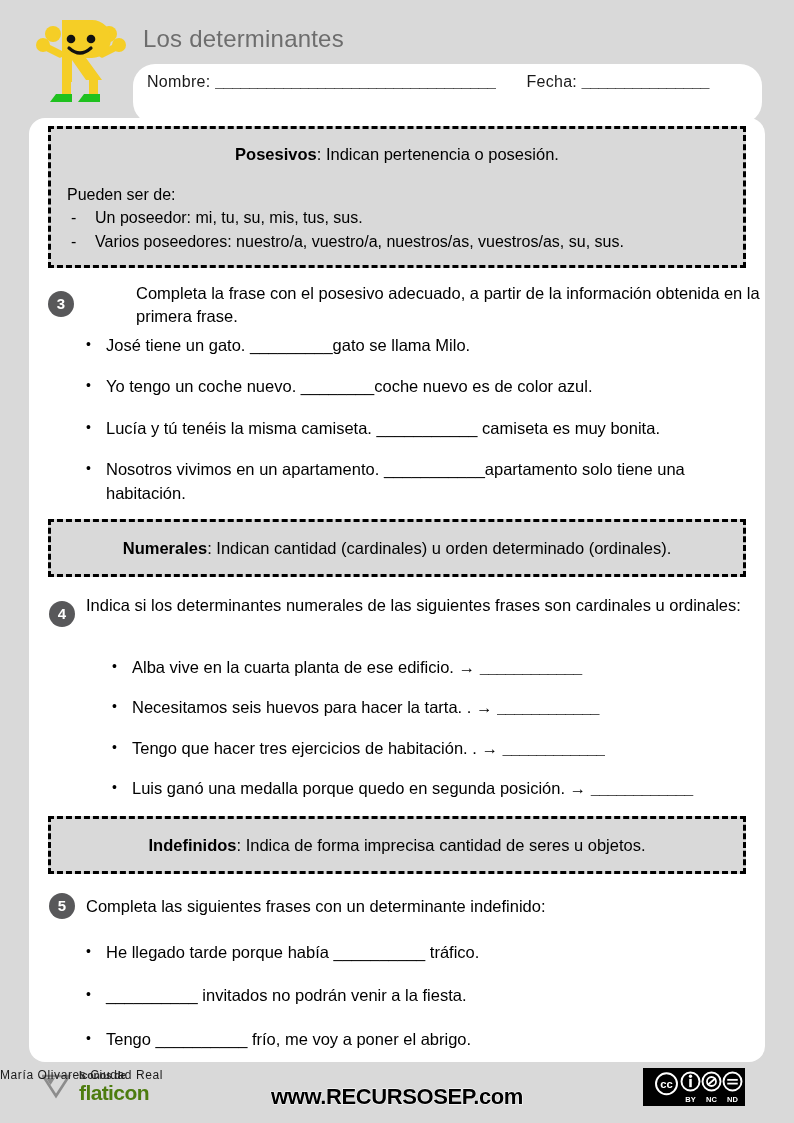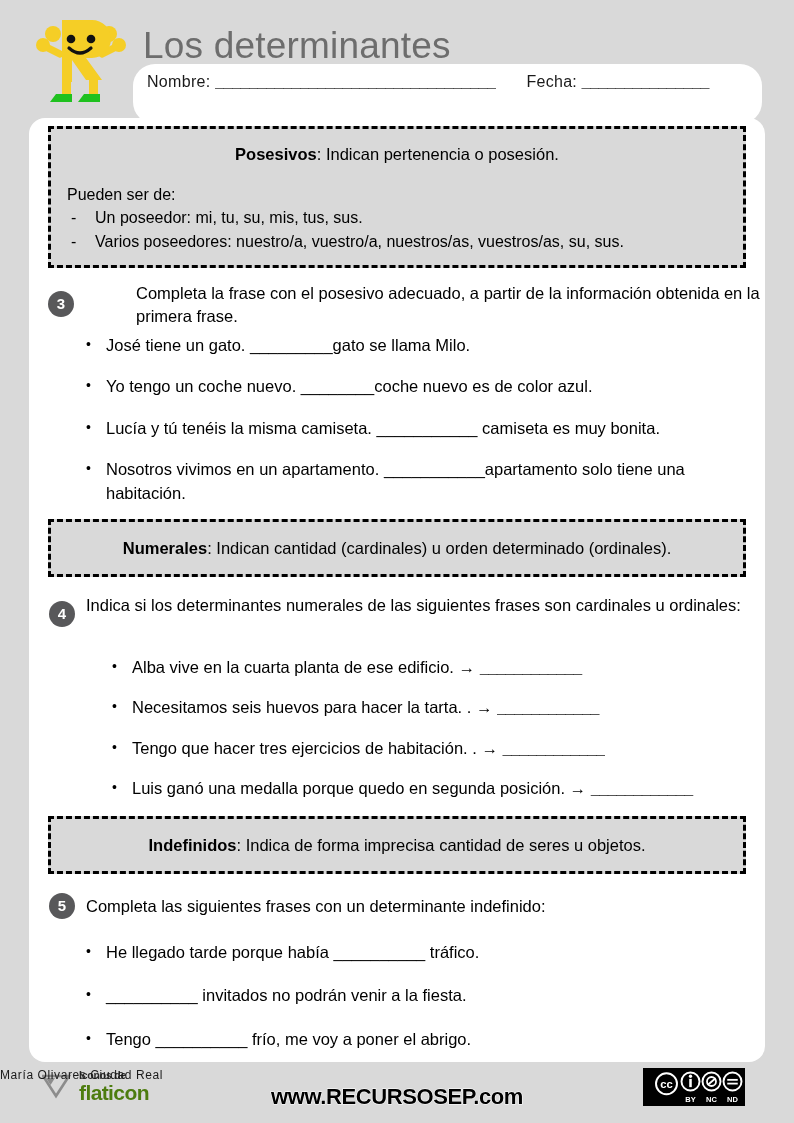--- a/index.html
+++ b/index.html
@@ -23,21 +23,21 @@
     width: 794px; height: 118px;
   }
   .mascot {
     position: absolute;
     left: 32px; top: 14px;
     width: 96px; height: 92px;
   }
   .page-title {
     position: absolute;
     left: 143px; top: 25px;
-    font-size: 37px;
+    font-size: 24px;
     color: #6d6d6d;
     letter-spacing: .2px;
     font-weight: normal;
     white-space: nowrap;
     text-align: right;
   }
   .namebar {
     position: absolute;
     left: 133px; top: 64px;
     width: 629px; height: 60px;

